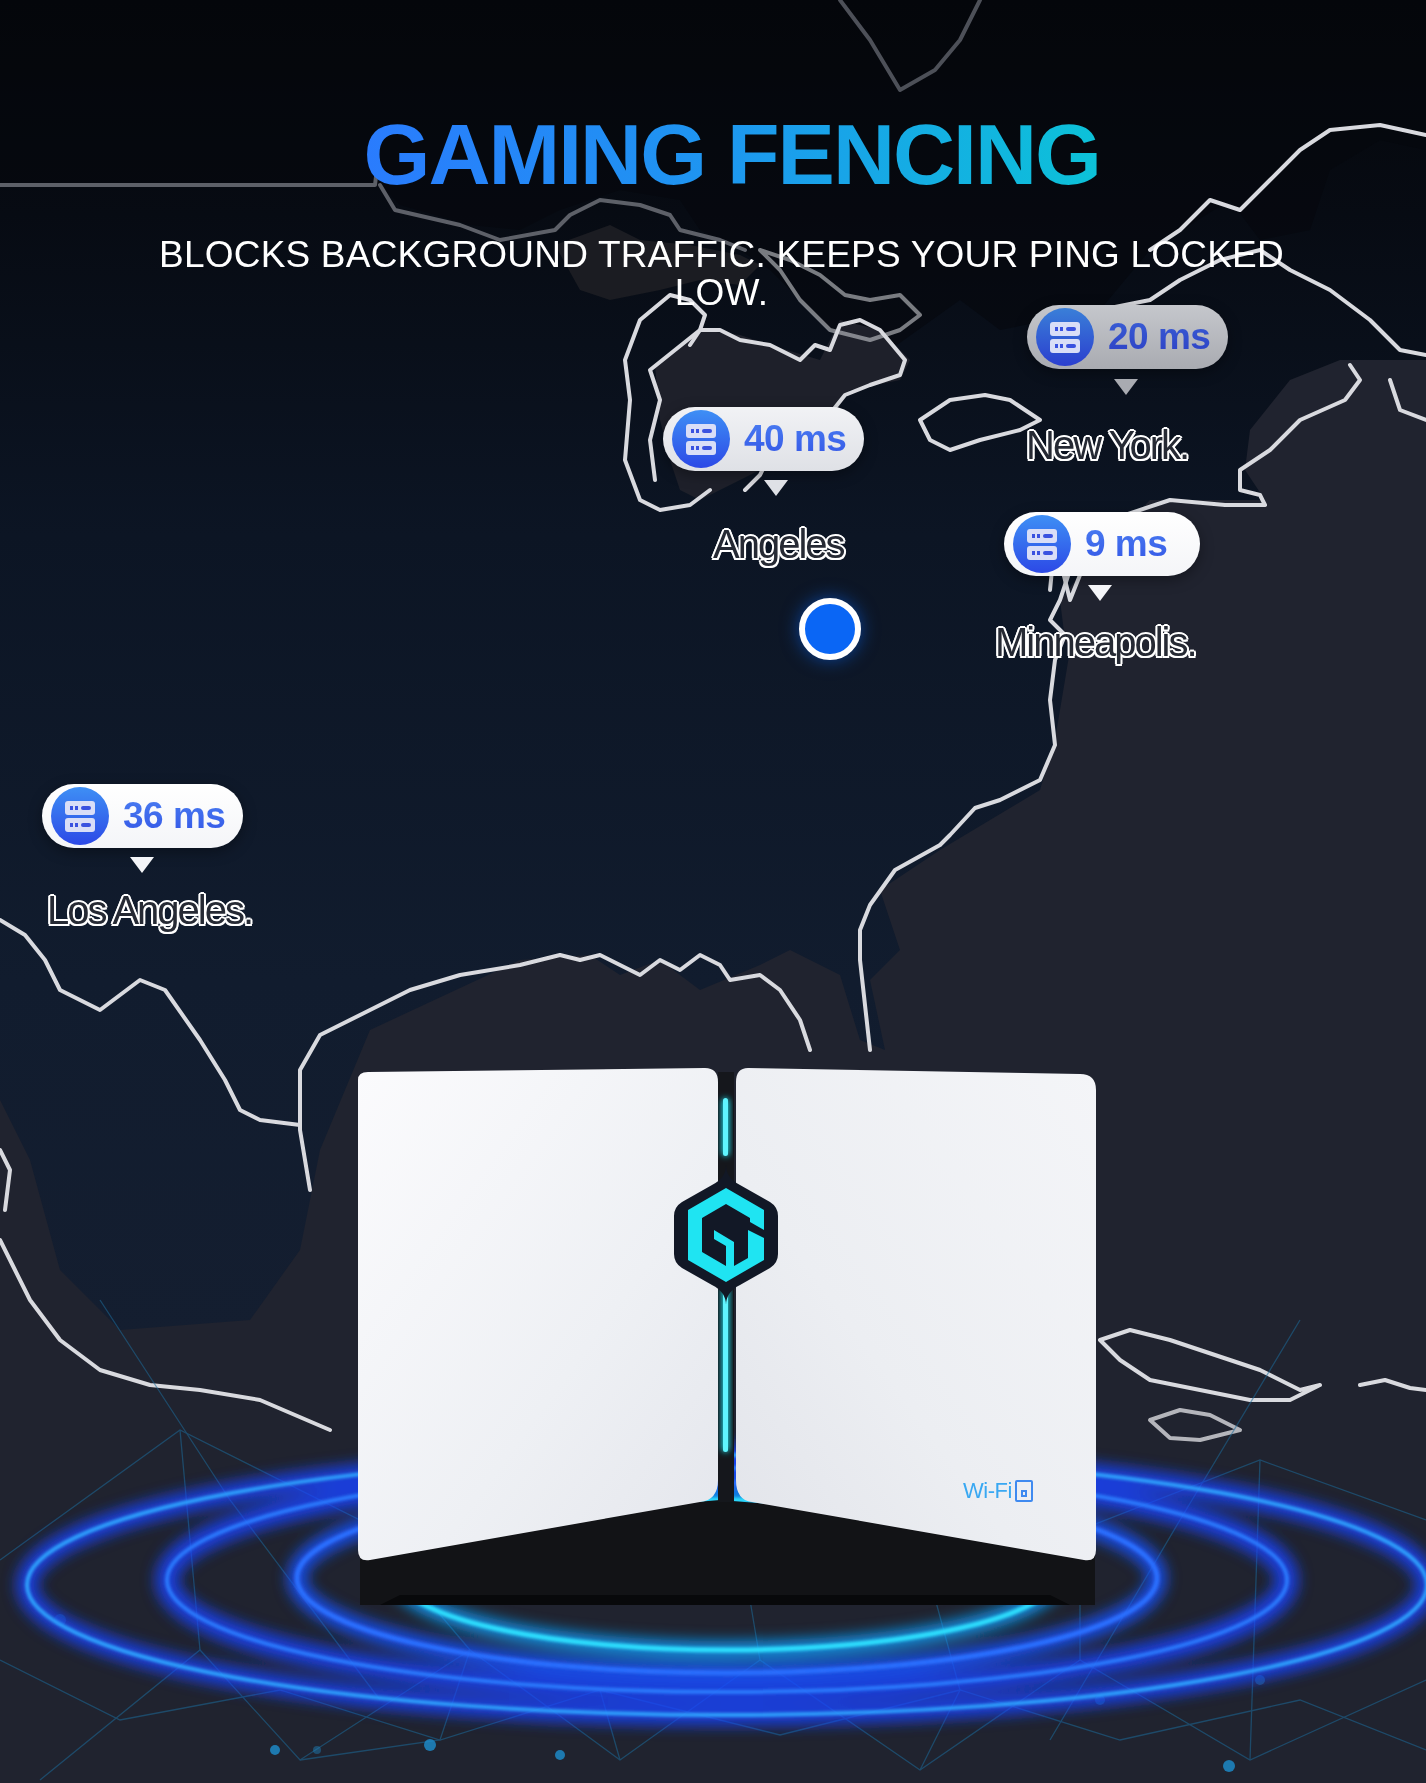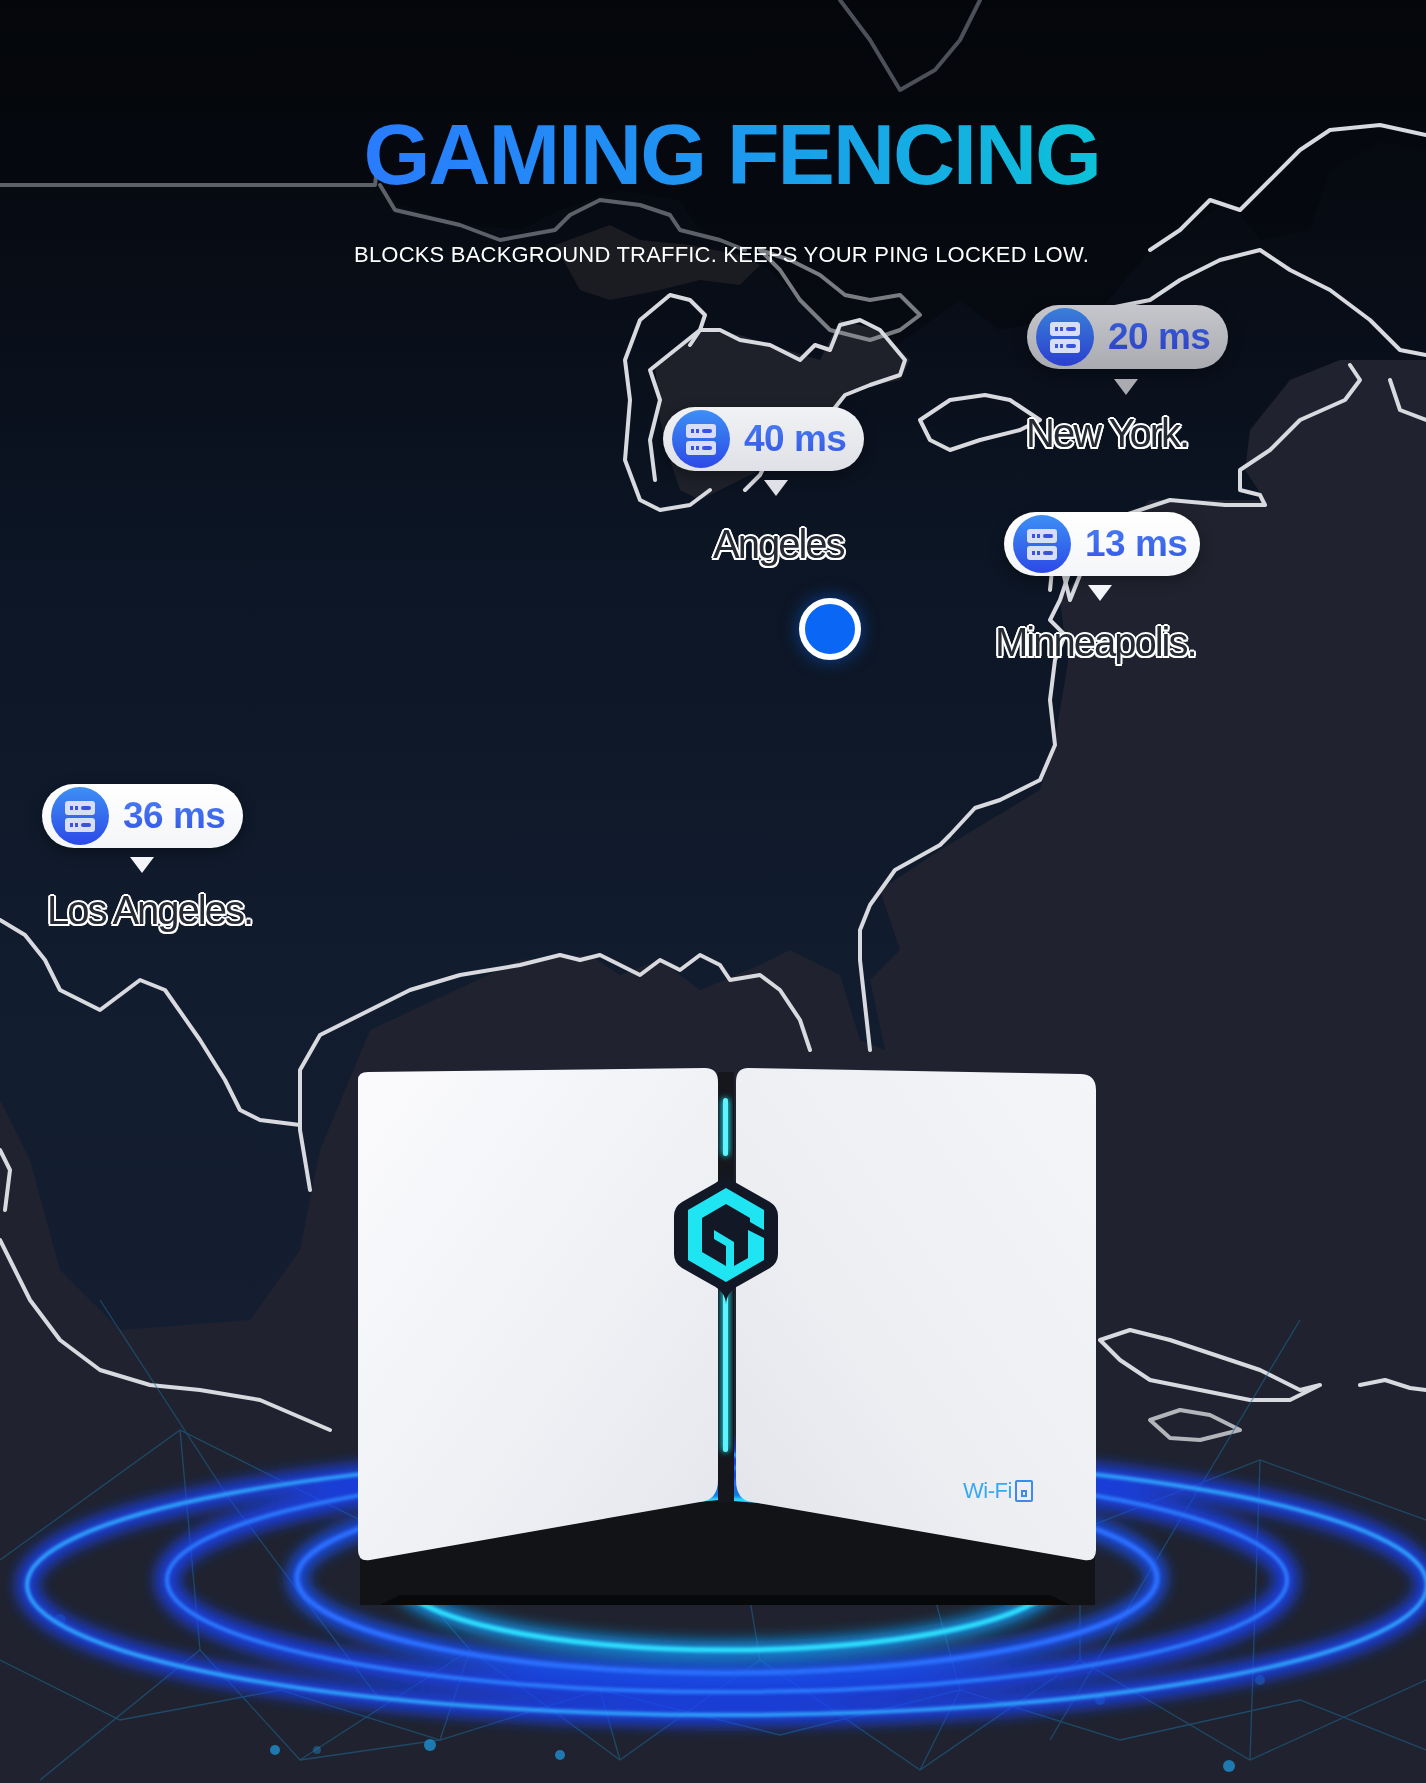--- a/index.html
+++ b/index.html
@@ -13,21 +13,21 @@
     position: absolute; left: 0; top: 104px; width: 1426px; text-align: right;
     font-family: "Liberation Sans", sans-serif; font-weight: bold;
     font-size: 86px; letter-spacing: -2px; line-height: 100px;
     background: linear-gradient(90deg, #2b79ff 0%, #1e96f0 50%, #0cc2d8 100%);
     -webkit-background-clip: text; background-clip: text; color: transparent;
   }
   .title-wrap { position: absolute; left: 330px; top: 104px; width: 770px; height: 100px; }
   .title-wrap .title { left: 0; top: 0; width: 770px; }
   .subtitle {
     position: absolute; left: 150px; top: 236px; width: 1143px; text-align: center;
-    color: #ffffff; font-size: 22px; line-height: 38px; letter-spacing: 0.2px;
+    color: #ffffff; font-size: 37px; line-height: 38px; letter-spacing: 0.2px;
     font-family: "Liberation Sans", sans-serif;
   }
   .pin { position: absolute; }
   .bubble {
     position: absolute; height: 64px; border-radius: 37px;
     display: flex; align-items: center;
     box-shadow: 0 4px 14px rgba(0,0,0,0.35);
   }
   .bubble.white { background: linear-gradient(180deg, #ffffff 0%, #f4f5f8 100%); }
   .bubble.grey  { background: linear-gradient(180deg, #c5c7cc 0%, #a9abb1 100%); }
@@ -195,30 +195,30 @@
 
 <div class="pin">
   <div class="bubble grey" style="left:1027px; top:305px; width:201px;">
     <div class="server-icon">
         <div class="unit"></div>
         <div class="unit"></div>
       </div>
     <span class="ms">20 ms</span>
   </div>
   <div class="tail grey" style="left:1114px; top:379px;"></div>
-  <div class="city" style="left:1026px; top:411px;">New York.</div>
+  <div class="city" style="left:1026px; top:423px;">New York.</div>
 </div>
 
 <div class="pin">
   <div class="bubble white" style="left:1004px; top:512px; width:196px;">
     <div class="server-icon">
         <div class="unit"></div>
         <div class="unit"></div>
       </div>
-    <span class="ms">13 ms</span>
+    <span class="ms">9 ms</span>
   </div>
   <div class="tail" style="left:1088px; top:585px;"></div>
   <div class="city" style="left:995px; top:620px;">Minneapolis.</div>
 </div>
 
 <div class="pin">
   <div class="bubble white" style="left:42px; top:784px; width:201px;">
     <div class="server-icon">
         <div class="unit"></div>
         <div class="unit"></div>

